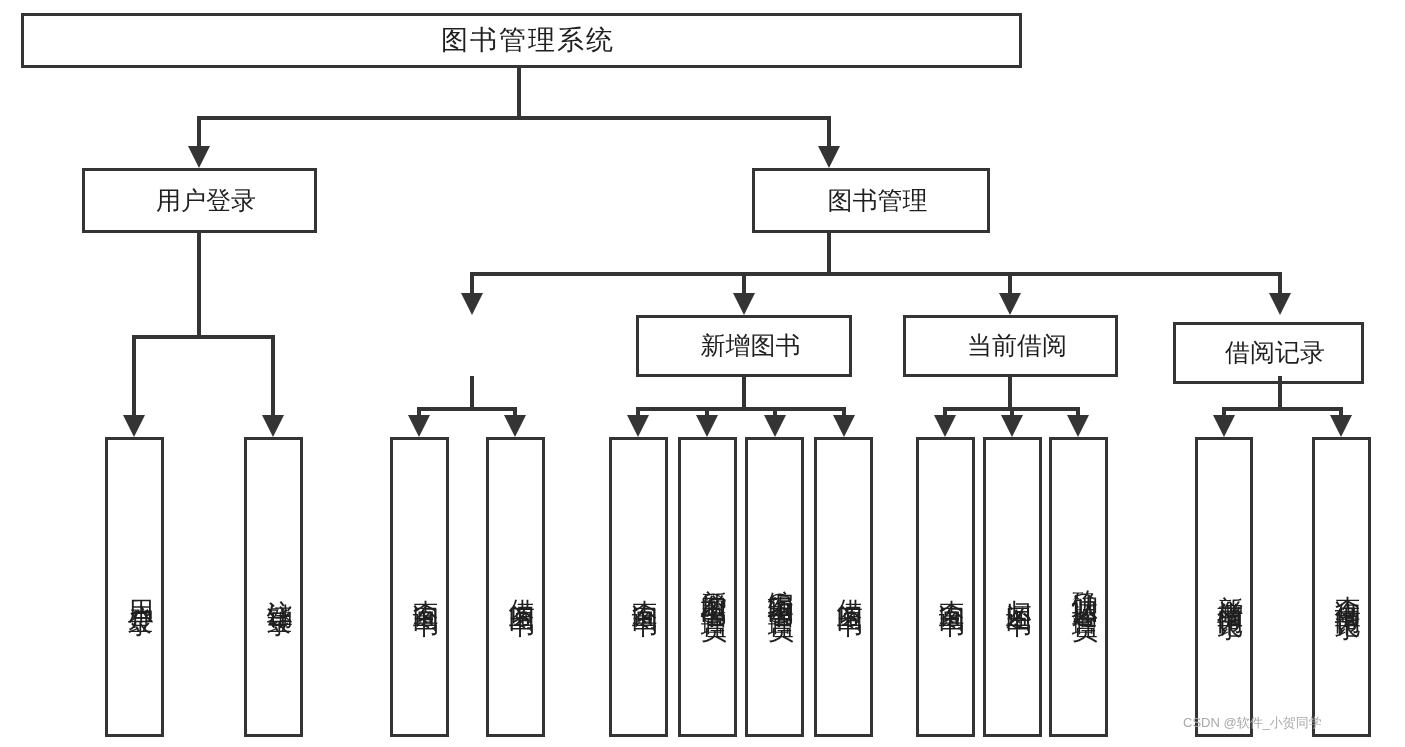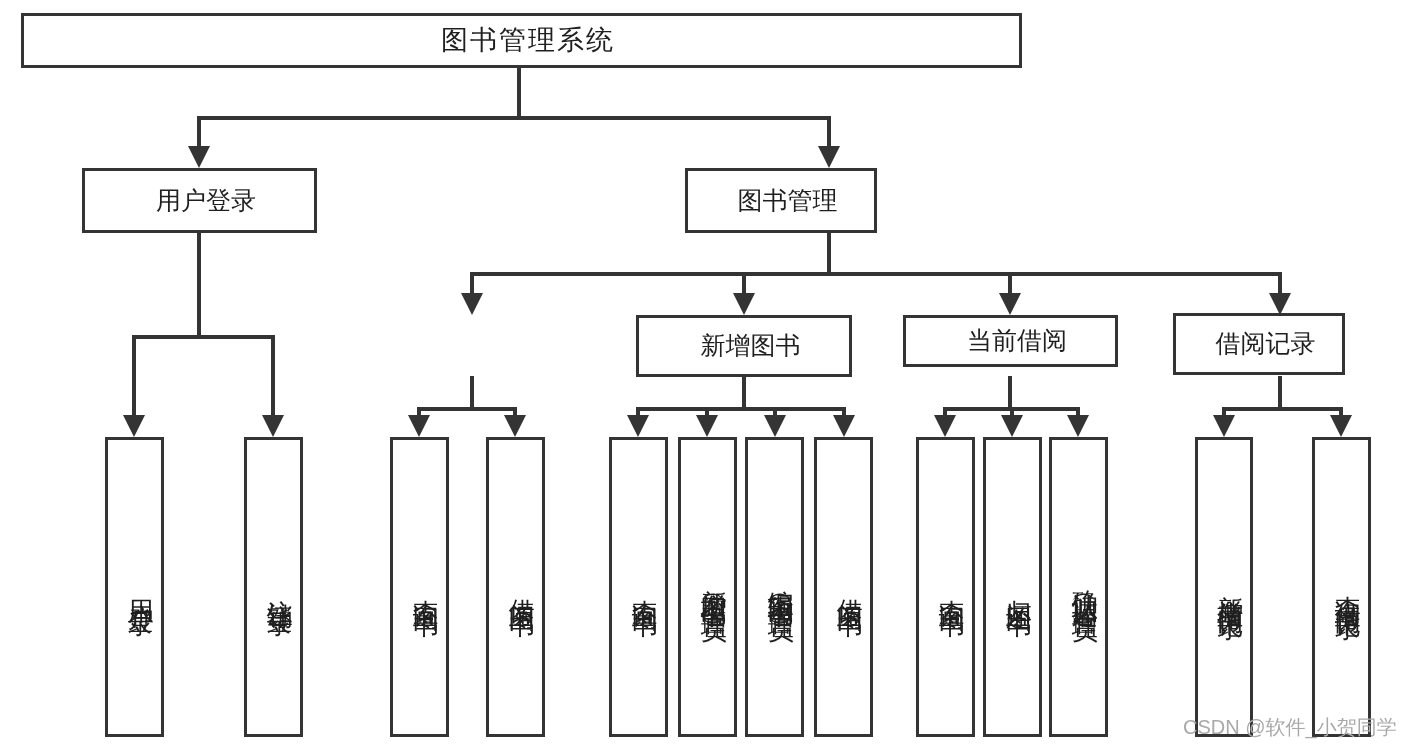--- a/index.html
+++ b/index.html
@@ -48,43 +48,43 @@
   
   .ah{
     position:absolute;width:0;height:0;
     border-left:11px solid transparent;
     border-right:11px solid transparent;
     border-top:22px solid var(--line);
   }
   .watermark{
     position:absolute;
     left:1183px;top:714px;
-    font-size:20px;
+    font-size:13px;
     color:var(--watermark);
     z-index:10;
     white-space:nowrap;
   }
 </style>
 </head>
 <body>
 
 <div class="canvas">
 
   <div class="node title" style="left:21px;top:13px;width:1001px;height:55px;">图书管理系统</div>
 
   <div class="node" style="left:82px;top:168px;width:235px;height:65px;">用户登录</div>
 
-  <div class="node" style="left:685px;top:168px;width:192px;height:65px;">图书管理</div>
+  <div class="node" style="left:752px;top:168px;width:238px;height:65px;">图书管理</div>
 
 
   <div class="node" style="left:636px;top:315px;width:216px;height:62px;">新增图书</div>
 
-  <div class="node" style="left:903px;top:315px;width:215px;height:52px;">当前借阅</div>
+  <div class="node" style="left:903px;top:315px;width:215px;height:62px;">当前借阅</div>
 
-  <div class="node" style="left:1173px;top:313px;width:172px;height:62px;">借阅记录</div>
+  <div class="node" style="left:1173px;top:322px;width:191px;height:62px;">借阅记录</div>
 
   <div class="node v" style="left:105px;top:437px;width:59px;height:300px;">用户登录</div>
 
   <div class="node v" style="left:244px;top:437px;width:59px;height:300px;">注销登录</div>
 
   <div class="node v" style="left:390px;top:437px;width:59px;height:300px;">查询图书</div>
 
   <div class="node v" style="left:486px;top:437px;width:59px;height:300px;">借阅图书</div>
 
   <div class="node v" style="left:609px;top:437px;width:59px;height:300px;">查询图书</div>

